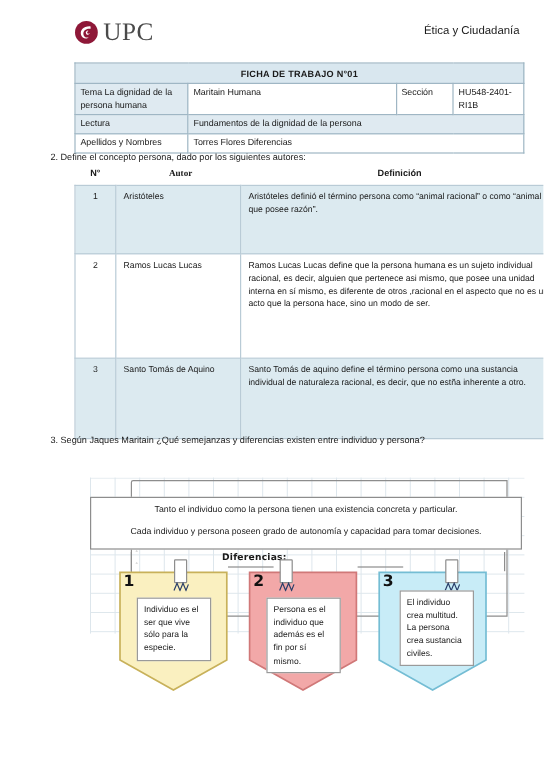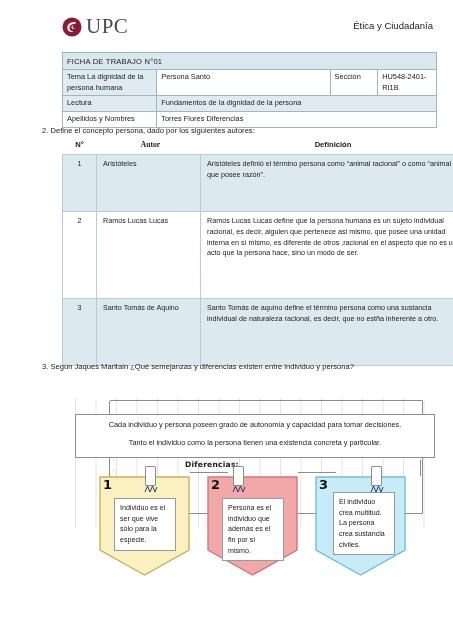--- a/index.html
+++ b/index.html
@@ -61,22 +61,22 @@
     font-size: 7.4px;
   }
   .ficha td {
     border: 0.6px solid #9fb6c4;
     padding: 2px 4px 2px 4px;
     vertical-align: top;
     line-height: 1.45;
     background: #ffffff;
   }
   .ficha .ficha-title {
-    text-align: left;
-    font-weight: normal;
+    text-align: center;
+    font-weight: bold;
     background: #d9e7ef;
     letter-spacing: 0.2px;
     padding: 2.5px 4px;
     font-size: 7.6px;
   }
   .ficha .shade {
     background: #dfeaf1;
   }
   .col-label  { width: 93px; }
   .col-value  { width: 171px; }
@@ -273,21 +273,21 @@
         <col class="col-value">
         <col class="col-sec">
         <col class="col-secval">
     </colgroup>
     <tbody>
       <tr>
         <td class="ficha-title" colspan="4">FICHA DE TRABAJO N°01</td>
       </tr>
       <tr>
         <td class="shade">Tema La dignidad de la persona humana</td>
-        <td>Persona Santo</td>
+        <td>Maritain Humana</td>
         <td>Sección</td>
         <td>HU548-2401-RI1B</td>
       </tr>
       <tr>
         <td class="shade">Lectura</td>
         <td class="shade" colspan="3">Fundamentos de la dignidad de la persona</td>
       </tr>
       <tr>
         <td>Apellidos y Nombres</td>
         <td colspan="3">Torres Flores Diferencias</td>
@@ -325,22 +325,22 @@
   </table>
 
   <div class="question" id="q2">3. Según Jaques Maritain ¿Qué semejanzas y diferencias existen entre individuo y persona?</div>
 
   <div class="diagram">
     <div class="grid-bg"></div>
     <div class="frame-outer"></div>
 
 
     <div class="sem-box">
+      <p>Tanto el individuo como la persona tienen una existencia concreta y particular.</p>
       <p>Cada individuo y persona poseen grado de autonomía y capacidad para tomar decisiones.</p>
-      <p>Tanto el individuo como la persona tienen una existencia concreta y particular.</p>
     </div>
 
     <span class="pin" style="left:38px; top:60px;">◦</span>
     <span class="pin" style="left:38px; top:70px;">◦</span>
 
     <div class="dif-label">Diferencias:</div>
 
     <div class="conn" style="left:34px;  top:62px; width:0.8px; height:16px;"></div>
     <div class="conn" style="left:115px; top:74px; width:38px;  height:0.8px;"></div>
     <div class="conn" style="left:223px; top:74px; width:38px;  height:0.8px;"></div>

